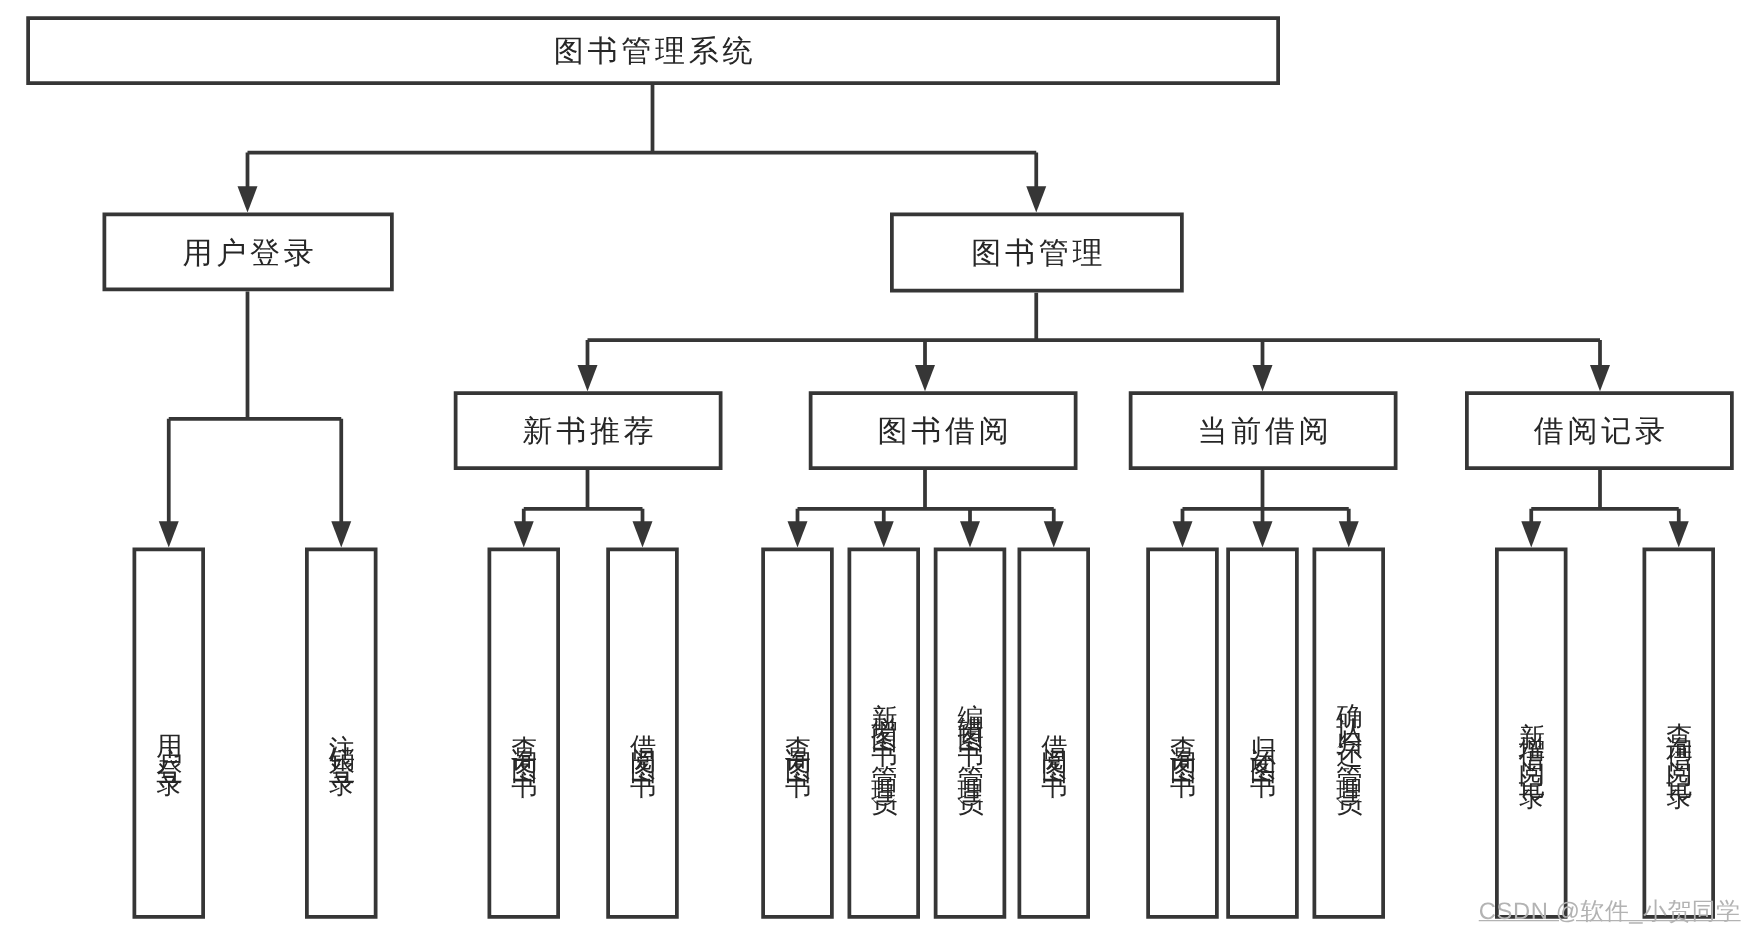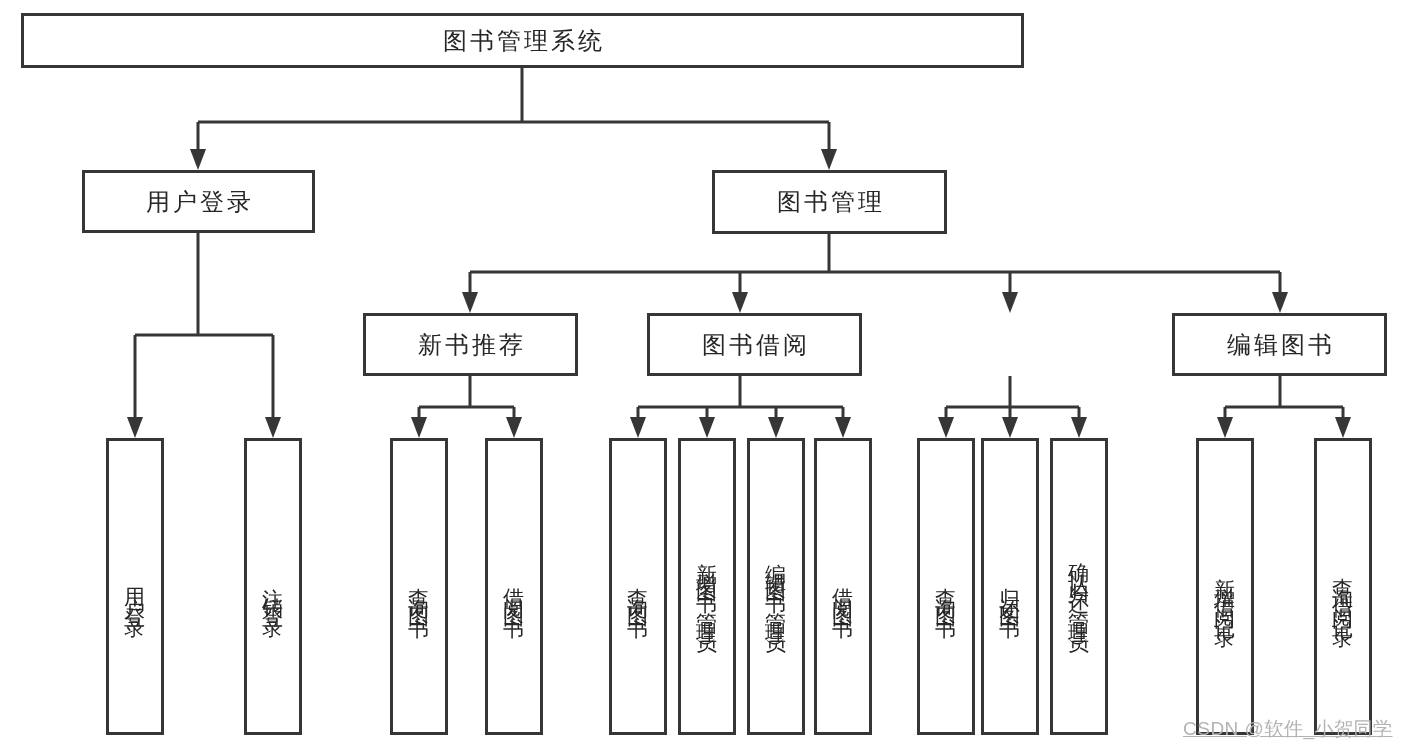--- a/index.html
+++ b/index.html
@@ -101,22 +101,25 @@
   <div class="box hbox" style="left:712px;top:170px;width:235px;height:64px">
     <span class="lbl">图书管理</span>
   </div>
 
   <div class="box hbox" style="left:363px;top:313px;width:215px;height:63px">
     <span class="lbl">新书推荐</span>
   </div>
   <div class="box hbox" style="left:647px;top:313px;width:215px;height:63px">
     <span class="lbl">图书借阅</span>
   </div>
+  <div class="box hbox" style="left:903px;top:313px;width:215px;height:63px">
+    <span class="lbl">当前借阅</span>
+  </div>
   <div class="box hbox" style="left:1172px;top:313px;width:215px;height:63px">
-    <span class="lbl">编辑图书</span>
+    <span class="lbl">借阅记录</span>
   </div>
 
   <div class="box vbox" style="left:106px;top:438px;width:58px;height:297px">
     <span class="vtext">用户登录</span>
   </div>
   <div class="box vbox" style="left:244px;top:438px;width:58px;height:297px">
     <span class="vtext">注销登录</span>
   </div>
 
   <div class="box vbox" style="left:390px;top:438px;width:58px;height:297px">

